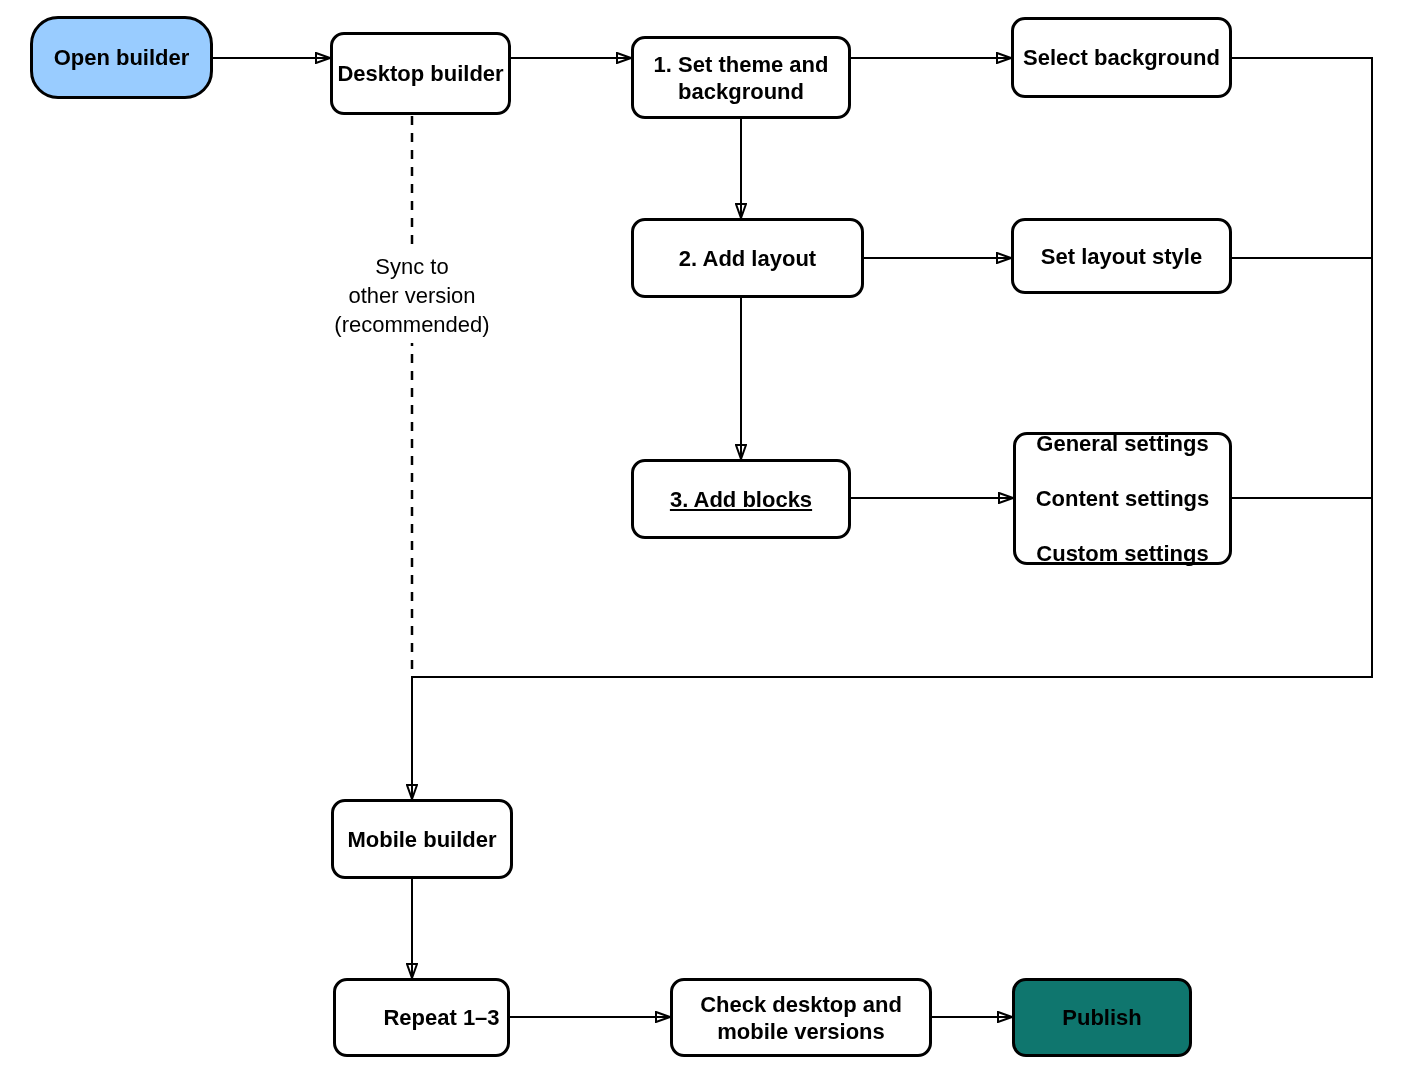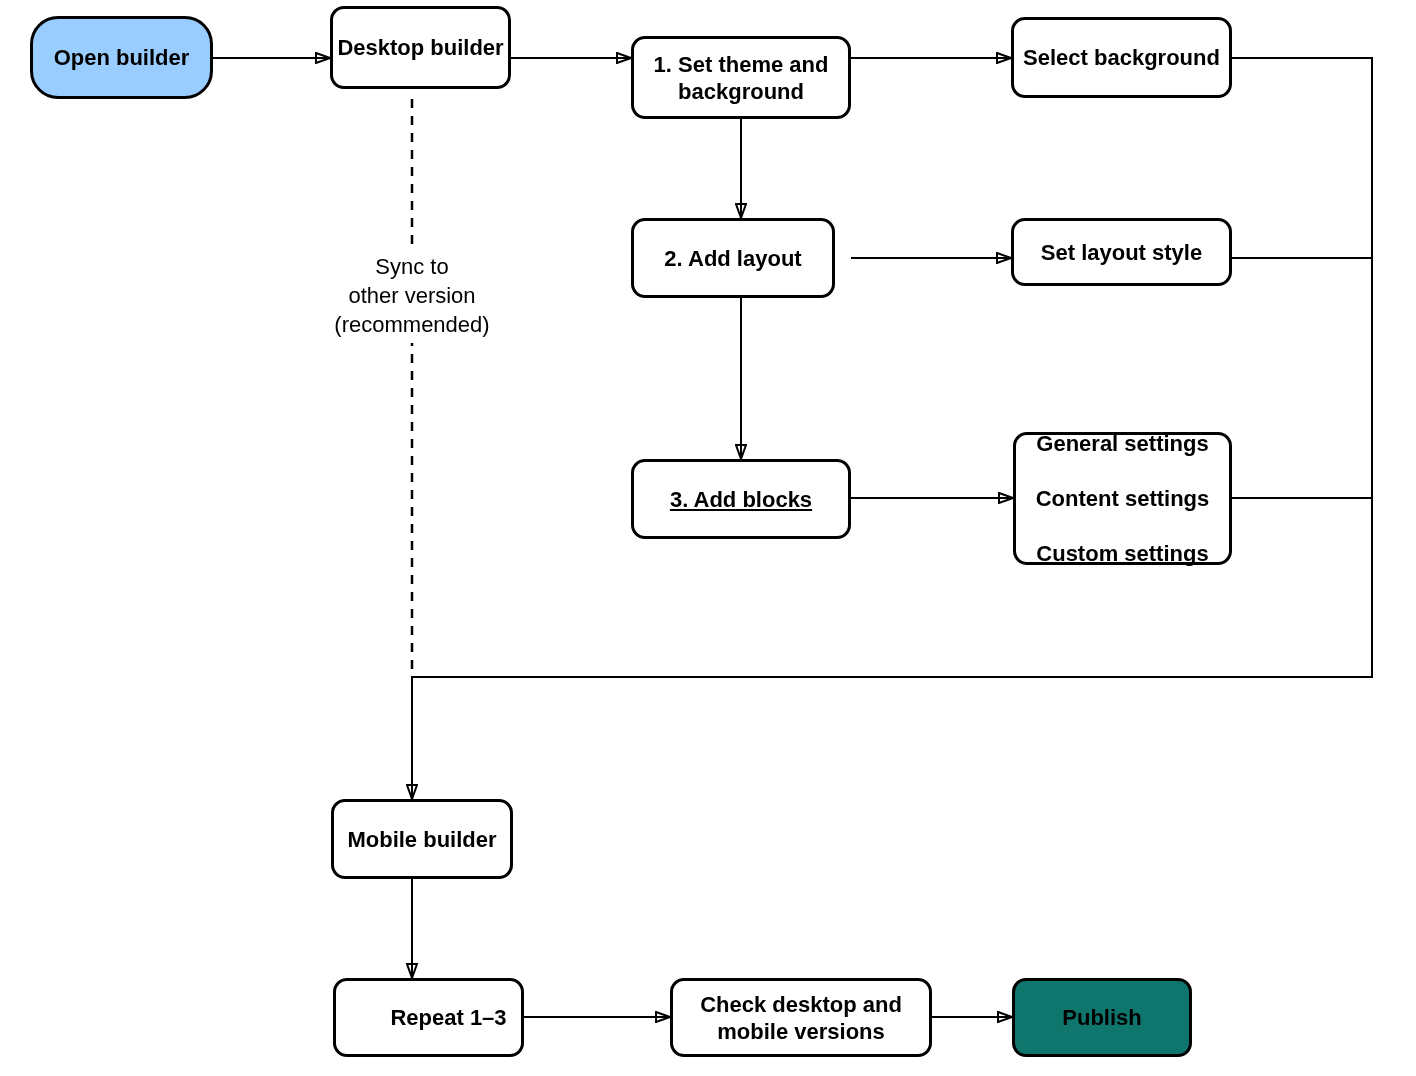--- a/index.html
+++ b/index.html
@@ -84,41 +84,41 @@
     <path d="M1232,258 H1372"></path>
     <path d="M1231,498 H1372"></path>
     <path class="dashed" d="M412,99 V677"></path>
     <path d="M412,878 V977" marker-end="url(#arrow)"></path>
     <path d="M509,1017 H669" marker-end="url(#arrow)"></path>
     <path d="M932,1017 H1011" marker-end="url(#arrow)"></path>
   </svg>
 
   <div class="node" style="left: 30px; top: 16px; width: 183px; height: 83px; background: rgb(153, 204, 255); border-radius: 28px;">Open builder</div>
 
-  <div class="node" style="left: 330px; top: 6px; width: 181px; height: 83px; background: rgb(255, 255, 255);">Desktop builder</div>
+  <div class="node" style="left: 330px; top: 32px; width: 181px; height: 83px; background: rgb(255, 255, 255);">Desktop builder</div>
 
   <div class="node" style="left: 631px; top: 16px; width: 220px; height: 83px; background: rgb(255, 255, 255); margin-top: 20px;">1. Set theme and background</div>
 
   <div class="node" style="left: 1011px; top: 17px; width: 221px; height: 81px; background: rgb(255, 255, 255);">Select background</div>
 
-  <div class="node" style="left: 631px; top: 218px; width: 204px; height: 80px; background: rgb(255, 255, 255);">2. Add layout</div>
+  <div class="node" style="left: 631px; top: 218px; width: 233px; height: 80px; background: rgb(255, 255, 255);">2. Add layout</div>
 
-  <div class="node" style="left: 1011px; top: 218px; width: 221px; height: 68px; background: rgb(255, 255, 255);">Set layout style</div>
+  <div class="node" style="left: 1011px; top: 218px; width: 221px; height: 76px; background: rgb(255, 255, 255);">Set layout style</div>
 
   <div class="node" style="left: 631px; top: 459px; width: 220px; height: 80px; background: rgb(255, 255, 255); text-decoration: underline;">3. Add blocks</div>
 
   <div class="node" style="left: 1013px; top: 432px; width: 219px; height: 133px; background: rgb(255, 255, 255); gap: 28px;">
     <span class="line">General settings</span>
     <span class="line">Content settings</span>
     <span class="line">Custom settings</span>
   </div>
 
   <div class="node" style="left: 331px; top: 799px; width: 182px; height: 80px; background: rgb(255, 255, 255); text-align: right;">Mobile builder</div>
 
-  <div class="node" style="left: 333px; top: 978px; width: 191px; height: 79px; background: rgb(255, 255, 255); padding-left: 44px;">Repeat 1–3</div>
+  <div class="node" style="left: 333px; top: 978px; width: 177px; height: 79px; background: rgb(255, 255, 255); padding-left: 44px;">Repeat 1–3</div>
 
   <div class="node" style="left: 670px; top: 978px; width: 262px; height: 79px; background: rgb(255, 255, 255);">Check desktop and mobile versions</div>
 
   <div class="node" style="left: 1012px; top: 978px; width: 180px; height: 79px; background: #0f766e;">Publish</div>
 
   <div class="sync-note">Sync to
 other version
 (recommended)</div>
 
 </div>

